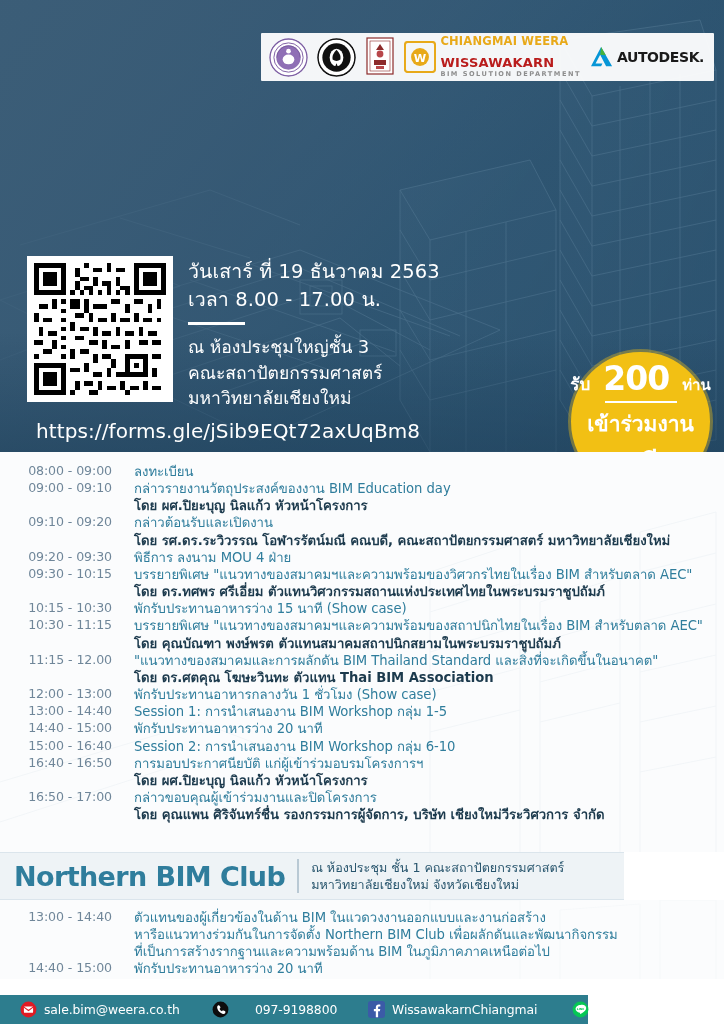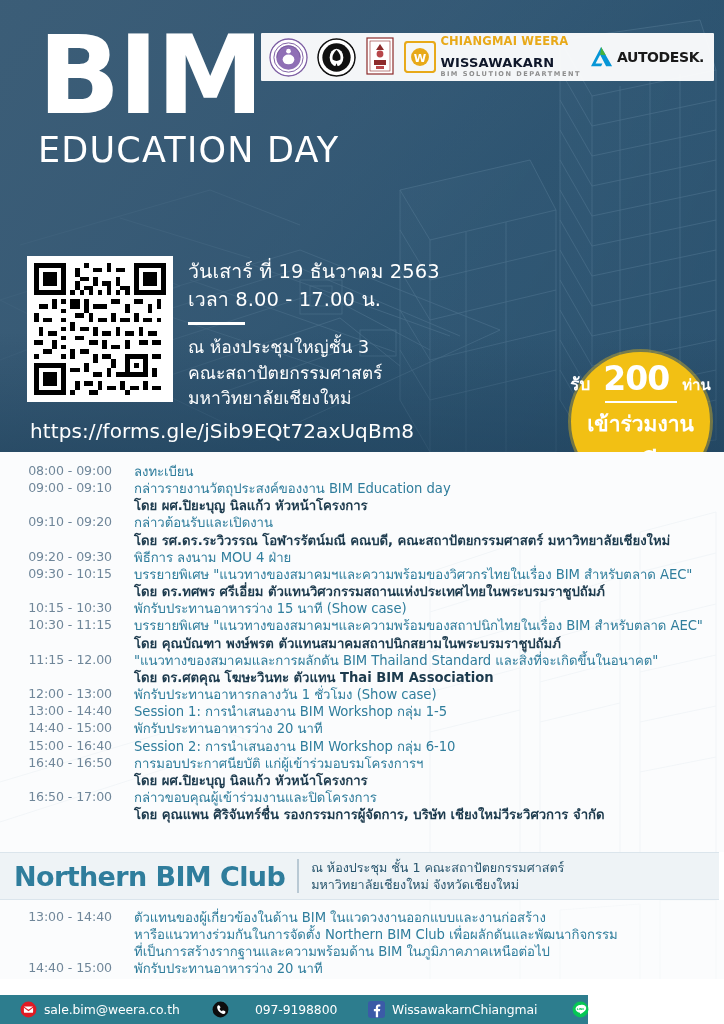--- a/index.html
+++ b/index.html
@@ -47,41 +47,41 @@
     height: 48px; padding: 0 10px 0 8px;
     display: flex; align-items: center; gap: 9px;
     border-radius: 1px;
   }
   .logo-seal { width: 39px; height: 39px; border-radius: 50%; display:block; }
   .logo-crest { width: 30px; height: 42px; display:block; }
   .weera-logo { display: flex; align-items: center; gap: 4px; }
   .weera-mark { width: 32px; height: 32px; }
   .weera-txt { line-height: 1; }
   .weera-l1 { font-size: 11.5px; font-weight: 700; color: #e8a919; letter-spacing: .2px; }
-  .weera-l2 { font-size: 13px; font-weight: 700; color: #0f172a; letter-spacing: .2px; margin-top:8px;}
+  .weera-l2 { font-size: 13px; font-weight: 700; color: #b91c1c; letter-spacing: .2px; margin-top:8px;}
   .weera-l3 { font-size: 6.6px; font-weight: 700; color: #8d8d8d; letter-spacing: 1.5px; margin-top: 2px; }
   .autodesk { display: flex; align-items: center; gap: 3px; }
   .ad-mark { width: 24px; height: 22px; }
   .ad-txt { font-size: 14px; font-weight: 700; color: #1a1a1a; letter-spacing: -.4px; }
 
   
   .qr-wrap {
     position: absolute; left: 27px; top: 256px; z-index: 6;
     width: 146px; height: 146px; background: #fff; padding: 7px;
   }
   .qr-canvas { width: 132px; height: 132px; display: block; }
 
   
   .info-block { position: absolute; left: 188px; top: 258px; z-index: 6; color: #fff; }
   .info-date { font-size: 19.5px; line-height: 1.42; font-weight: 400; letter-spacing: .1px; }
   .info-rule { width: 57px; height: 3px; background: #fff; margin: 9px 0 10px 0; }
   .info-venue { font-size: 17.5px; line-height: 1.45; font-weight: 400; }
 
   .form-url {
-    position: absolute; left: 30px; top: 419px; z-index: 6;
+    position: absolute; left: 36px; top: 419px; z-index: 6;
     color: #fff; font-size: 20px; font-weight: 400; letter-spacing: .1px;
   }
 
   
   .badge {
     position: absolute; right: 14px; top: 352px; z-index: 8;
     width: 139px; height: 139px; border-radius: 50%;
     background: #f2c014; border: 3px solid #f2c014;
     box-shadow: 0 0 0 3px rgba(242,192,20,.38);
     display: flex; flex-direction: column; align-items: center; justify-content: center;
@@ -107,21 +107,21 @@
   .t-time {
     width: 122px; flex: 0 0 122px; text-align: right; padding-right: 22px;
     font-size: 12.6px; color: #6f8699; font-family: "DejaVu Sans", sans-serif; letter-spacing: -.1px;
   }
   .t-desc { flex: 1 1 auto; font-size: 13.2px; color: #2f7d9c; letter-spacing: -.05px; }
   .t-by   { flex: 1 1 auto; font-size: 13.2px; color: #1c3a4d; font-weight: 700; letter-spacing: -.05px; }
   .row.byrow .t-time { visibility: hidden; }
 
   
   .nbc-bar {
-    position: relative; width: 719px; height: 48px;
+    position: relative; width: 624px; height: 48px;
     background: #eef3f6; border-top: 1px solid #dbe5ec; border-bottom: 1px solid #dbe5ec;
     display: flex; align-items: center; padding: 0 14px; gap: 12px; overflow:hidden;
   }
   .nbc-title { font-size: 27px; font-weight: 700; color: #2f7d9c; letter-spacing: -.6px; }
   .nbc-sep { width: 2px; height: 34px; background: #b9c9d4; }
   .nbc-venue { font-size: 12.6px; line-height: 1.38; color: #28556d; }
 
   
   .nbc-area { position: relative; width: 724px; height: 79px; background: #fbfcfd; overflow:hidden; }
   .nbc-inner { position: relative; z-index: 3; padding: 9px 12px 0 12px; }
@@ -197,24 +197,20 @@
         <path d="M120 218 L250 258"></path>
       </g>
       <g fill="url(#hg)" opacity="0.16">
         <path d="M560 40 L700 20 L716 70 L716 440 L592 452 L560 400 Z"></path>
         <path d="M400 190 L530 160 L556 210 L556 452 L430 452 L400 400 Z"></path>
       </g>
     </svg>
     <div class="hero-vignette"></div>
     <div class="hero-bottomfade"></div>
 
-    <div class="title-block">
-      <div class="bim">BIM</div>
-      <div class="eduday">EDUCATION DAY</div>
-    </div>
 
     <div class="logo-strip">
 
       <svg class="logo-seal" viewBox="0 0 40 40">
         <circle cx="20" cy="20" r="19" fill="#fff" stroke="#7e5fa4" stroke-width="1.4"></circle>
         <circle cx="20" cy="20" r="15" fill="#fff" stroke="#7e5fa4" stroke-width="1"></circle>
         <circle cx="20" cy="20" r="12.5" fill="#8f6fb5"></circle>
         <ellipse cx="20" cy="22" rx="6" ry="5" fill="#fff"></ellipse>
         <path d="M15 23 q1-5 5-5 q4 0 5 5 l-1 3 h-8 z" fill="#fff"></path>
         <circle cx="20" cy="13.5" r="2.4" fill="#fff"></circle>

